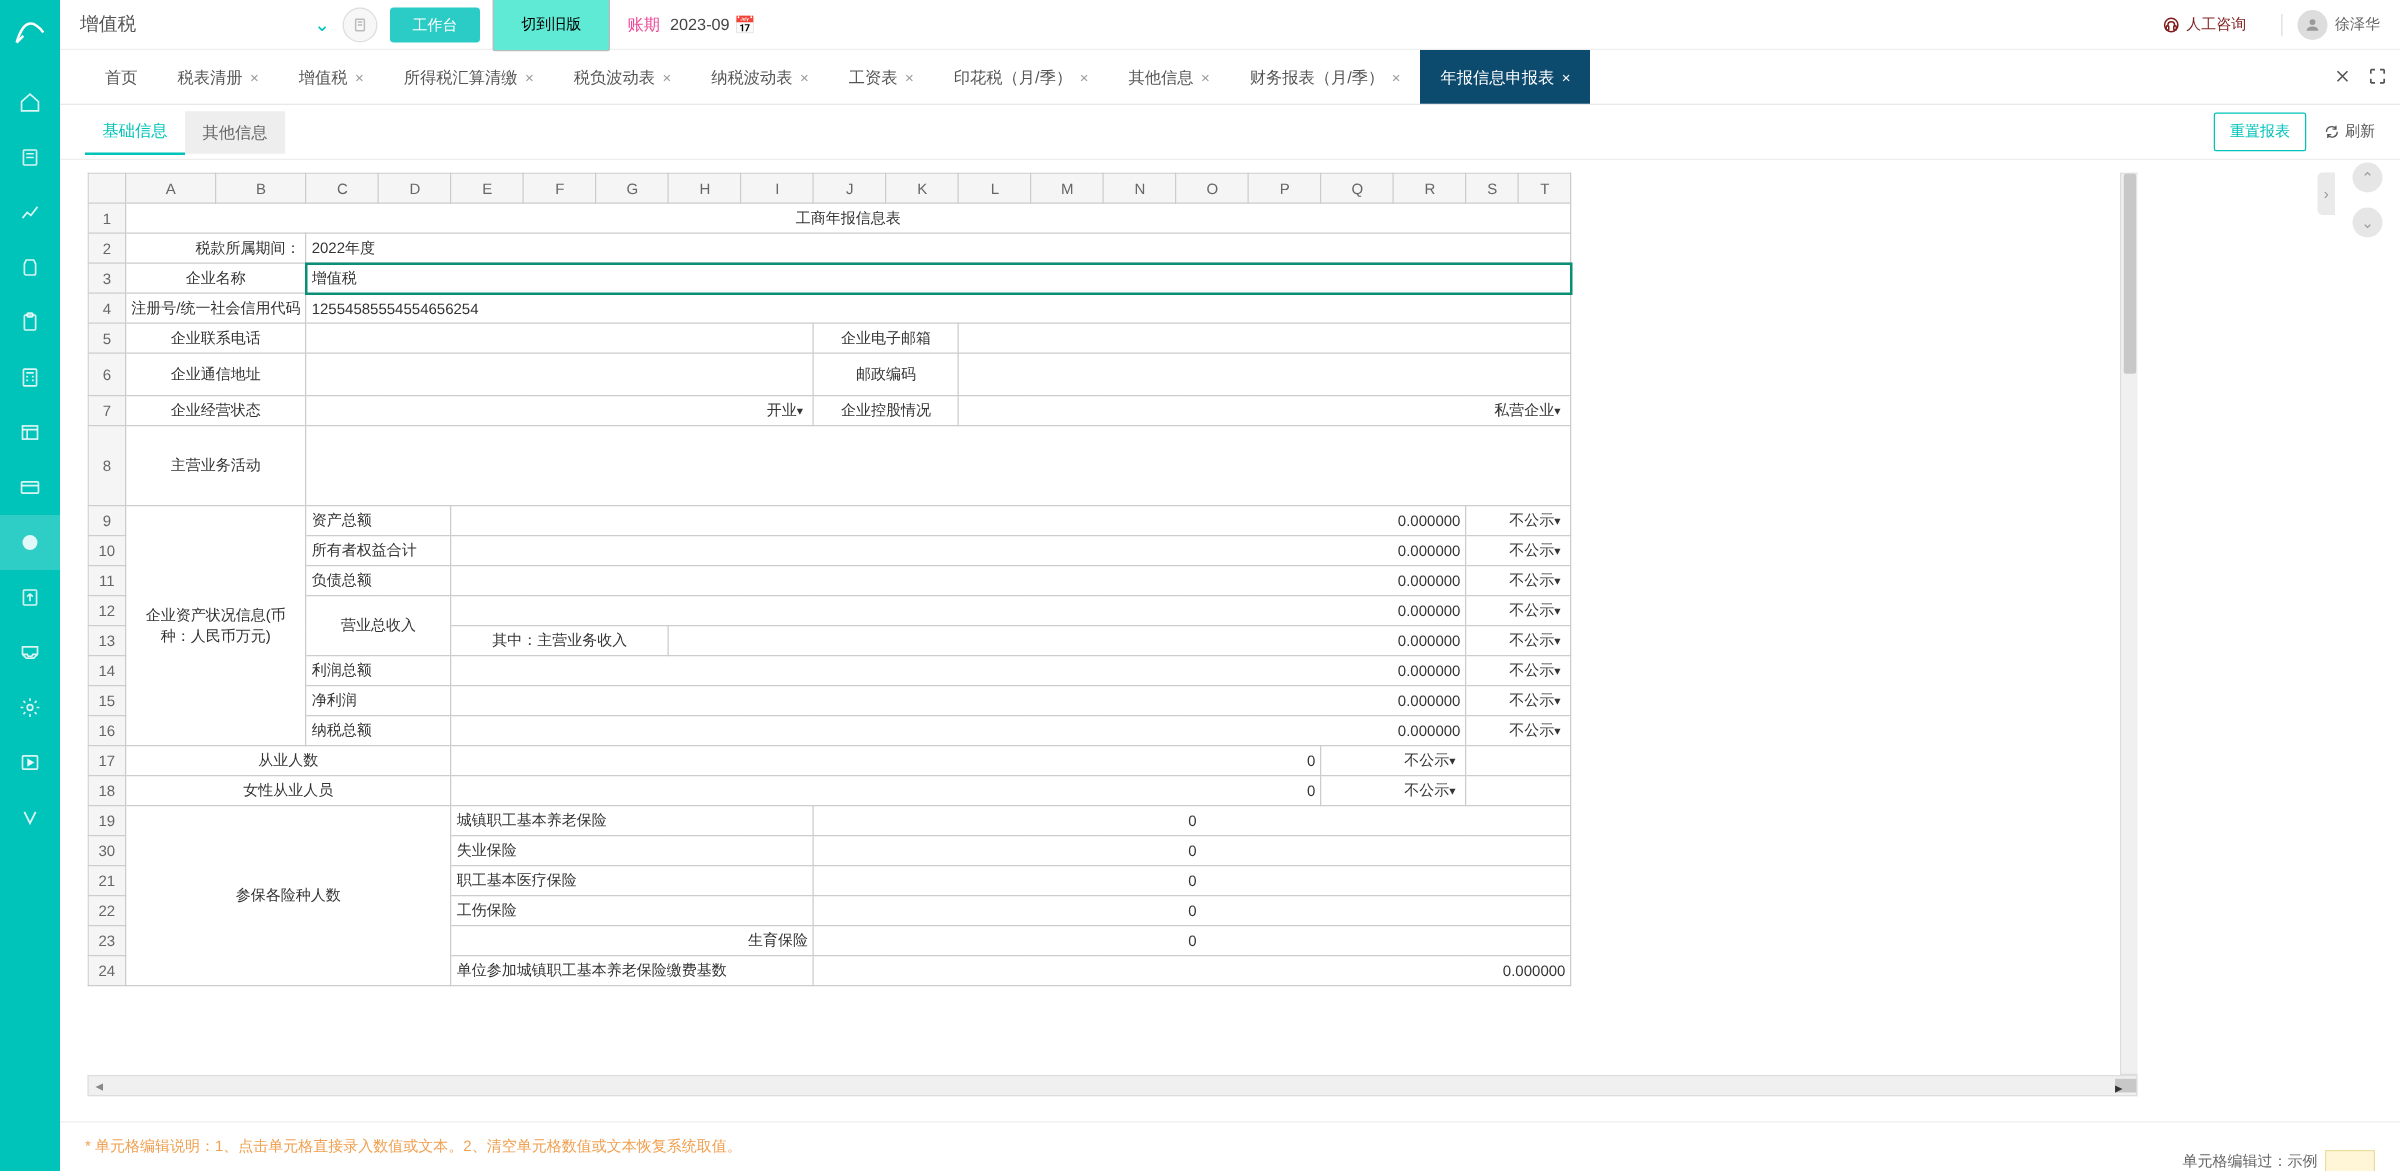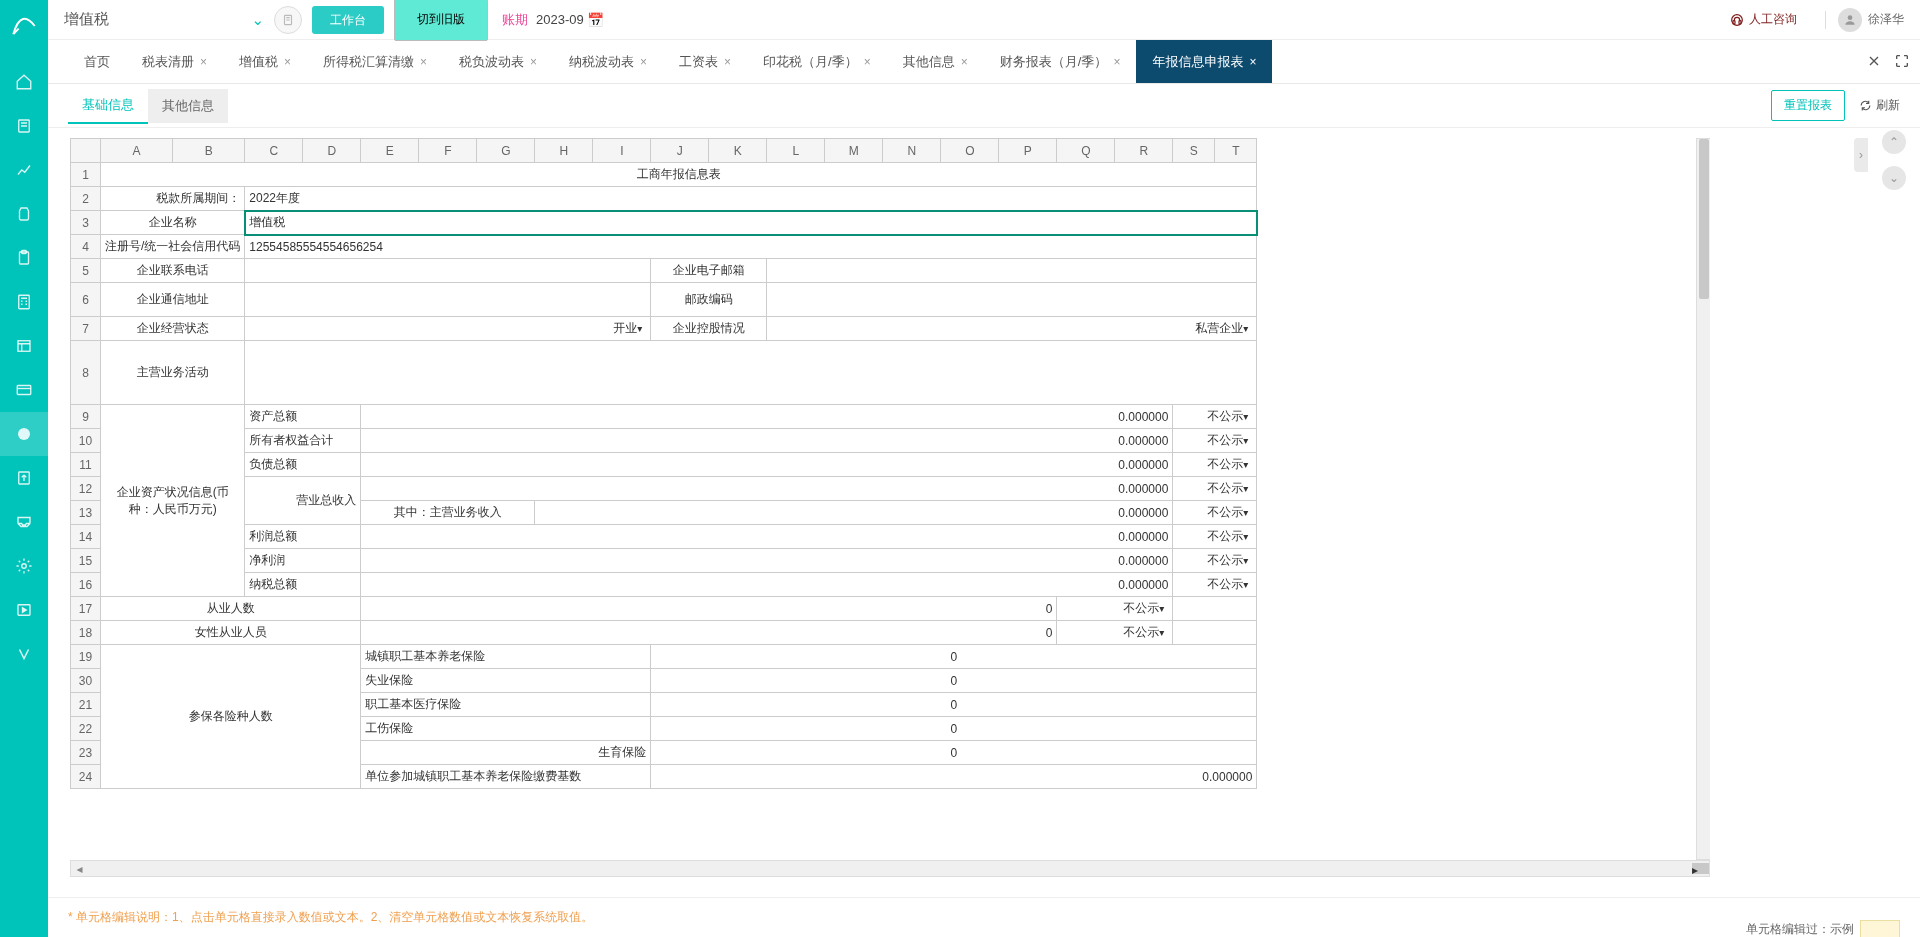--- a/index.html
+++ b/index.html
@@ -416,21 +416,21 @@
             <td class="val-right" colspan="14">0.000000</td>
             <td colspan="2">
               <div class="dd">
                 <span>不公示</span>
                 <span class="arr">▾</span>
               </div>
             </td>
           </tr>
           <tr>
             <th class="row-hdr">12</th>
-            <td rowspan="2" colspan="2" style="text-align:right">营业总收入</td>
+            <td rowspan="2" colspan="2" style="text-align:center">营业总收入</td>
             <td class="val-right" colspan="14">0.000000</td>
             <td colspan="2">
               <div class="dd">
                 <span>不公示</span>
                 <span class="arr">▾</span>
               </div>
             </td>
           </tr>
           <tr>
             <th class="row-hdr">13</th>

